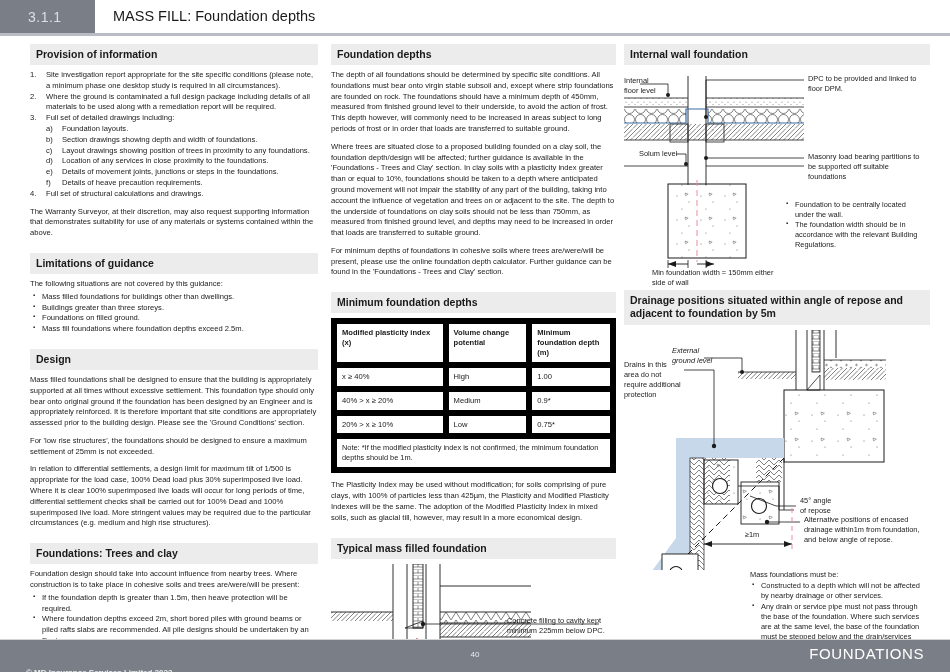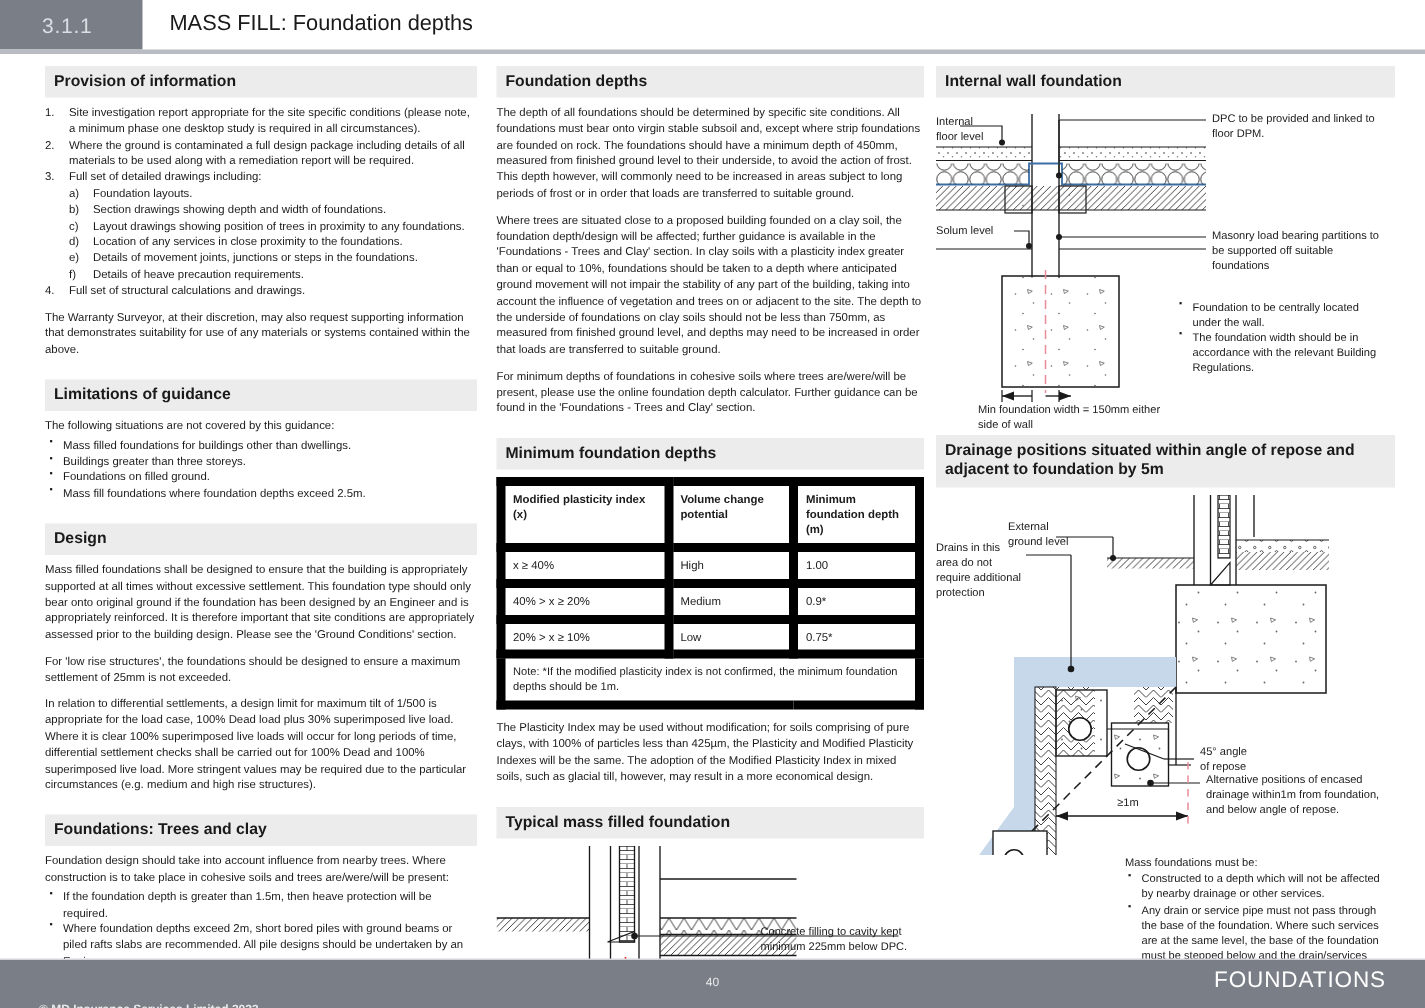--- a/index.html
+++ b/index.html
@@ -320,21 +320,21 @@
         <line x1="64" y1="190" x2="64" y2="198" stroke="#1a1a1a" stroke-width="0.8"></line>
         <line x1="82" y1="190" x2="82" y2="198" stroke="#1a1a1a" stroke-width="0.8"></line>
         <line x1="44" y1="194" x2="64" y2="194" stroke="#1a1a1a" stroke-width="0.9"></line>
         <path d="M44,194 l8,-3 l0,6 z" fill="#1a1a1a"></path>
         <line x1="73" y1="194" x2="90" y2="194" stroke="#1a1a1a" stroke-width="0.9"></line>
         <path d="M90,194 l-8,-3 l0,6 z" fill="#1a1a1a"></path>
       </svg>
 
       <div class="lbl" style="left:0px;top:6px;width:52px;white-space:pre-line;">Internal
 floor level</div>
-      <div class="lbl" style="left:0px;top:79px;width:56px;">Solum level</div>
+      <div class="lbl" style="left:15px;top:79px;width:56px;">Solum level</div>
       <div class="lbl" style="left:184px;top:4px;width:112px;">DPC to be provided and linked to floor DPM.</div>
       <div class="lbl" style="left:184px;top:82px;width:114px;">Masonry load bearing partitions to be supported off suitable foundations</div>
       <div class="dlist" style="left:160px;top:130px;width:140px;">
         <ul>
           <li>Foundation to be centrally located under the wall.</li>
           <li>The foundation width should be in accordance with the relevant Building Regulations.</li>
         </ul>
       </div>
       <div class="lbl" style="left:28px;top:198px;width:130px;">Min foundation width = 150mm either side of wall</div>
     </div>
@@ -420,21 +420,21 @@
 
         <line x1="80" y1="214" x2="168" y2="214" stroke="#1a1a1a" stroke-width="0.9"></line>
         <path d="M80,214 l8,-3 l0,6 z" fill="#1a1a1a"></path>
         <path d="M168,214 l-8,-3 l0,6 z" fill="#1a1a1a"></path>
         <line x1="168" y1="178" x2="168" y2="222" stroke="#e98c9a" stroke-width="1" stroke-dasharray="5,4"></line>
 
         <rect x="38" y="224" width="36" height="34" fill="#ffffff" stroke="#1a1a1a" stroke-width="0.9"></rect>
         <circle cx="52" cy="243" r="6.5" fill="#ffffff" stroke="#1a1a1a" stroke-width="1.1"></circle>
       </svg>
 
-      <div class="lbl" style="left:48px;top:16px;width:58px;white-space:pre-line;">External
+      <div class="lbl" style="left:48px;top:16px;width:58px;white-space:pre-line;font-style:italic;">External
 ground level</div>
       <div class="lbl" style="left:0px;top:30px;width:58px;">Drains in this area do not require additional protection</div>
       <div class="lbl" style="left:176px;top:166px;width:70px;white-space:pre-line;">45° angle
 of repose</div>
       <div class="lbl" style="left:180px;top:185px;width:120px;">Alternative positions of encased drainage within1m from foundation, and below angle of repose.</div>
       <div class="lbl" style="left:108px;top:200px;width:40px;text-align:center;">≥1m</div>
 
       <div class="lbl" style="left:126px;top:240px;width:176px;">Mass foundations must be:</div>
       <div class="dlist" style="left:126px;top:251px;width:176px;">
         <ul>

